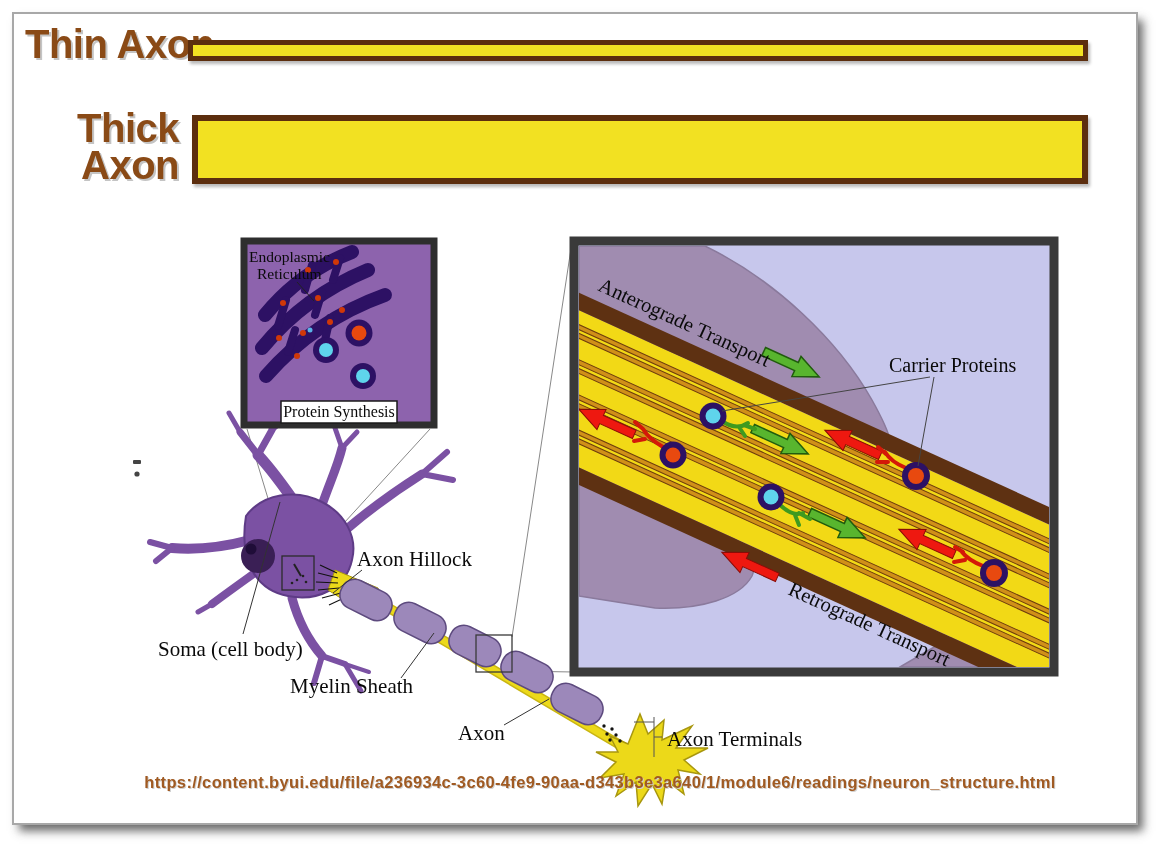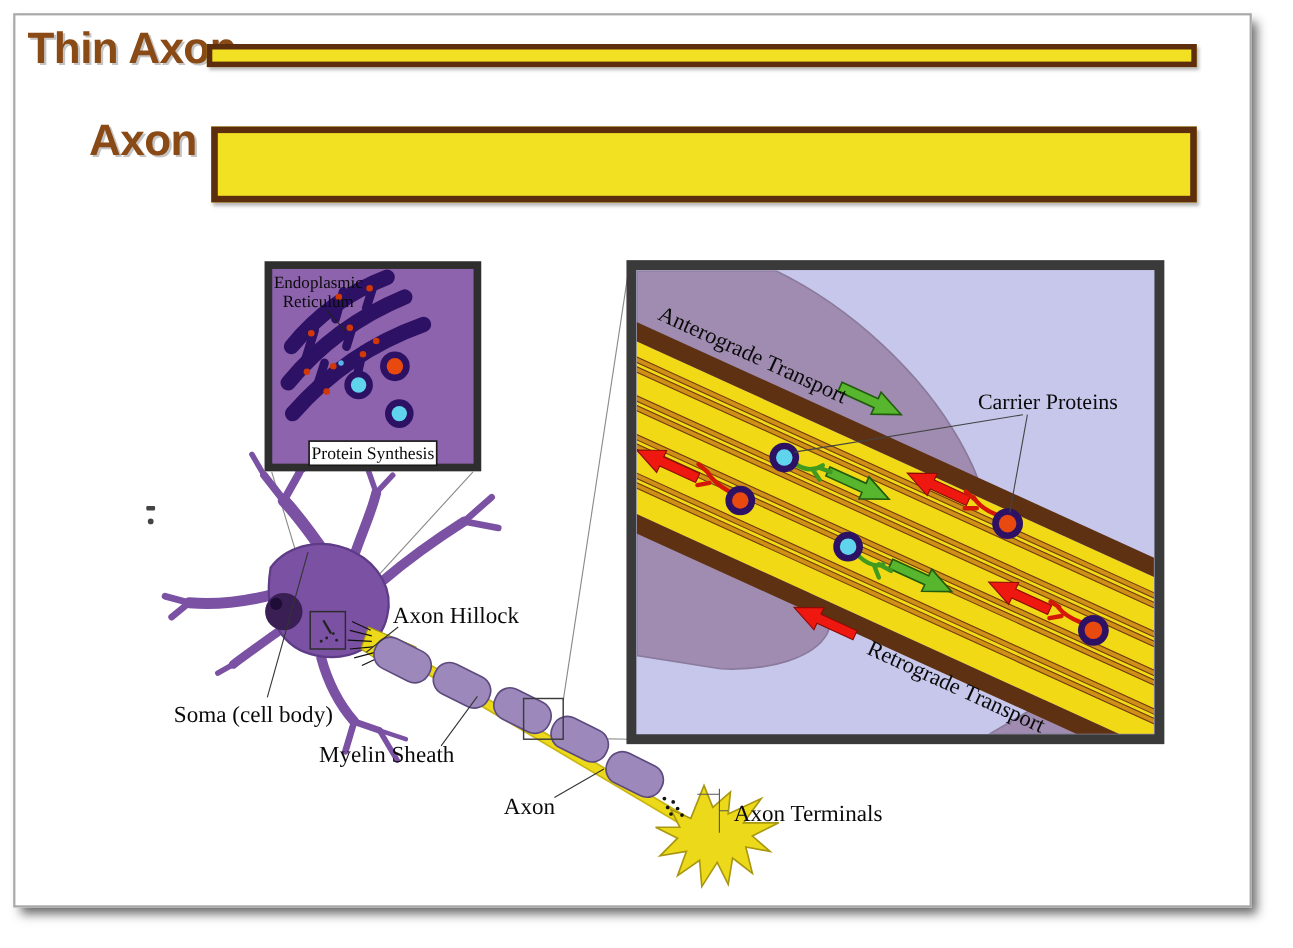--- a/index.html
+++ b/index.html
@@ -26,20 +26,21 @@
 </style>
 </head>
 <body>
 
 <div class="slide">
 
   <div class="title-label thin-label">Thin Axon</div>
   <div class="bar thin-bar"></div>
 
   <div class="title-label thick-label">
+    <span>Thick</span>
     <span>Axon</span>
   </div>
   <div class="bar thick-bar"></div>
 
   <svg class="diagram-svg" viewBox="14 14 1122 809" xmlns="http://www.w3.org/2000/svg">
 
     <g fill="#444">
       <rect x="133" y="460" width="8" height="4" rx="1"></rect>
       <circle cx="137" cy="474" r="2.6"></circle>
     </g>
@@ -267,13 +268,14 @@
       <line x1="243" y1="634" x2="280" y2="502" stroke="#333" stroke-width="1"></line>
       <text x="290" y="693">Myelin Sheath</text>
       <line x1="401" y1="678" x2="434" y2="633" stroke="#333" stroke-width="1"></line>
       <text x="458" y="740">Axon</text>
       <line x1="504" y1="725" x2="549" y2="699" stroke="#333" stroke-width="1"></line>
       <text x="667" y="746">Axon Terminals</text>
       <path d="M634,722 L654,722 M654,717 L654,757 M654,737 L662,737" stroke="#555" stroke-width="1" fill="none"></path>
     </g>
   </svg>
 
+  <p class="url-line">https://content.byui.edu/file/a236934c-3c60-4fe9-90aa-d343b3e3a640/1/module6/readings/neuron_structure.html</p>
 </div>
 
 </body></html>

